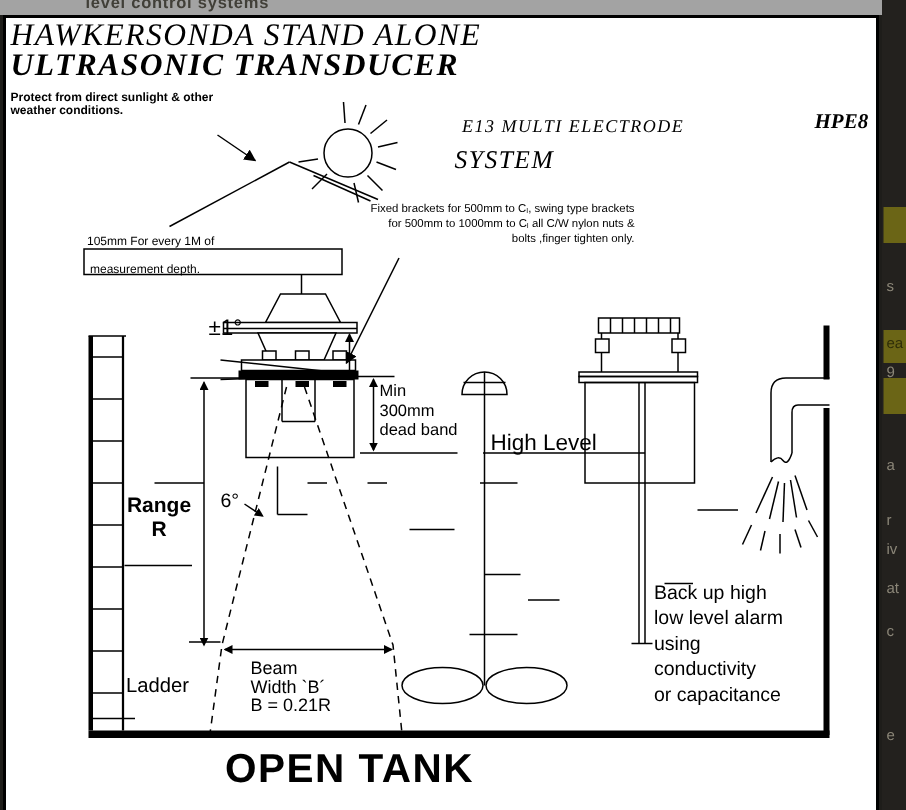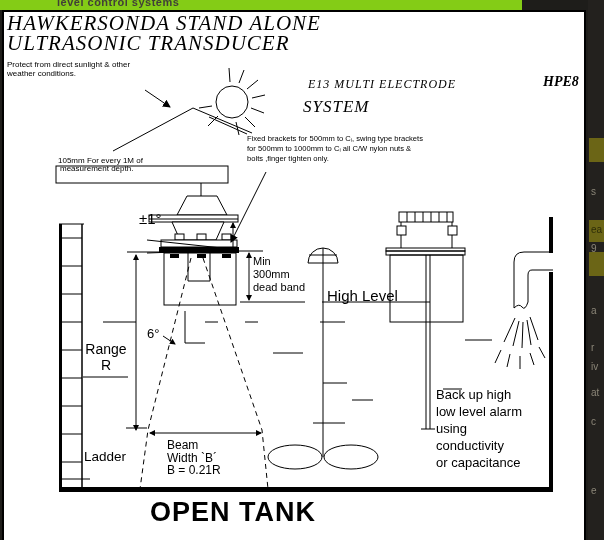--- a/index.html
+++ b/index.html
@@ -1,43 +1,43 @@
 <!DOCTYPE html>
 <html><head>
 <meta charset="utf-8">
 <style>
   html,body{margin:0;padding:0;background:#15140f;}
   .screen{position:relative;width:604px;height:540px;overflow:hidden;background:#1e1d1a;font-family:"Liberation Sans",sans-serif;}
-  .top-bar{position:absolute;left:0;top:0;width:522px;height:10px;background:#84cc16;overflow:hidden;z-index:5;}
+  .top-bar{position:absolute;left:0;top:0;width:604px;height:10px;background:#a3a3a3;overflow:hidden;z-index:5;}
   .top-bar-text{position:absolute;left:57px;top:-4px;font:bold 11px "Liberation Sans",sans-serif;color:#413f38;letter-spacing:.5px;white-space:nowrap;}
   .right-strip{position:absolute;left:588px;top:0;width:16px;height:540px;background:#23211e;overflow:hidden;z-index:5;}
   .frag-block{position:absolute;left:1px;width:15px;background:#6b6516;}
   .b1{top:138px;height:24px;}
   .b2{top:220px;height:22px;}
   .b3{top:252px;height:24px;}
   .frag{position:absolute;left:3px;font:10px "Liberation Sans",sans-serif;color:#8b8678;}
   .f-ea{color:#2e2d08;}
   .page{position:absolute;left:2px;top:10px;width:584px;height:530px;box-sizing:border-box;background:#ffffff;border:2px solid #000;border-bottom:0;}
   svg.art{position:absolute;left:0;top:0;z-index:2;}
   svg.art *{vector-effect:none;}
   .lbl{position:absolute;z-index:3;color:#000;font-family:"Liberation Sans",sans-serif;white-space:pre-line;}
   .ser{position:absolute;z-index:3;color:#000;font-family:"Liberation Serif",serif;font-style:italic;white-space:nowrap;}
   .title1{left:7px;top:11px;font-size:21px;letter-spacing:1px;}
-  .title2{left:7px;top:31px;font-size:21px;letter-spacing:1px;}
-  .protect{left:7px;top:60px;font-size:8px;line-height:9px;}
+  .title2{left:7px;top:31px;font-size:21px;letter-spacing:1px;font-weight:bold;}
+  .protect{left:7px;top:60px;font-size:8px;line-height:9px;font-weight:bold;}
   .e13{left:308px;top:77px;font-size:12px;letter-spacing:1px;}
   .hpe8{left:543px;top:74px;font-size:14px;font-weight:bold;}
   .system{left:303px;top:97px;width:224px;text-align:left;font-size:17px;letter-spacing:1px;}
-  .brackets{left:247px;top:134px;font-size:7.6px;line-height:10px;}
+  .brackets{left:247px;top:134px;font-size:7.6px;line-height:10px;text-align:right;}
   .d105a{left:58px;top:156px;font-size:8px;white-space:nowrap;}
-  .d105b{left:60px;top:164px;font-size:8px;white-space:nowrap;}
+  .d105b{left:60px;top:175px;font-size:8px;white-space:nowrap;}
   .tilt{left:139px;top:210px;font-size:15px;}
   .deadband{left:253px;top:255px;font-size:11px;line-height:13px;}
   .hilevel{left:327px;top:287px;font-size:15px;white-space:nowrap;}
-  .range{left:78px;top:341px;width:56px;text-align:center;font-size:14px;line-height:16px;}
+  .range{left:78px;top:328px;width:56px;text-align:center;font-size:14px;line-height:16px;font-weight:bold;}
   .ang6{left:147px;top:326px;font-size:13px;}
   .beam{left:167px;top:439px;font-size:12px;line-height:12.5px;}
   .ladder{left:84px;top:449px;font-size:13.5px;}
   .backup{left:436px;top:386px;font-size:13px;line-height:17px;}
   .opentank{left:150px;top:497px;width:310px;text-align:left;font-size:27px;font-weight:bold;letter-spacing:1px;font-family:"Liberation Sans",sans-serif;}
 </style>
 </head>
 <body>
 
 <div class="screen">

